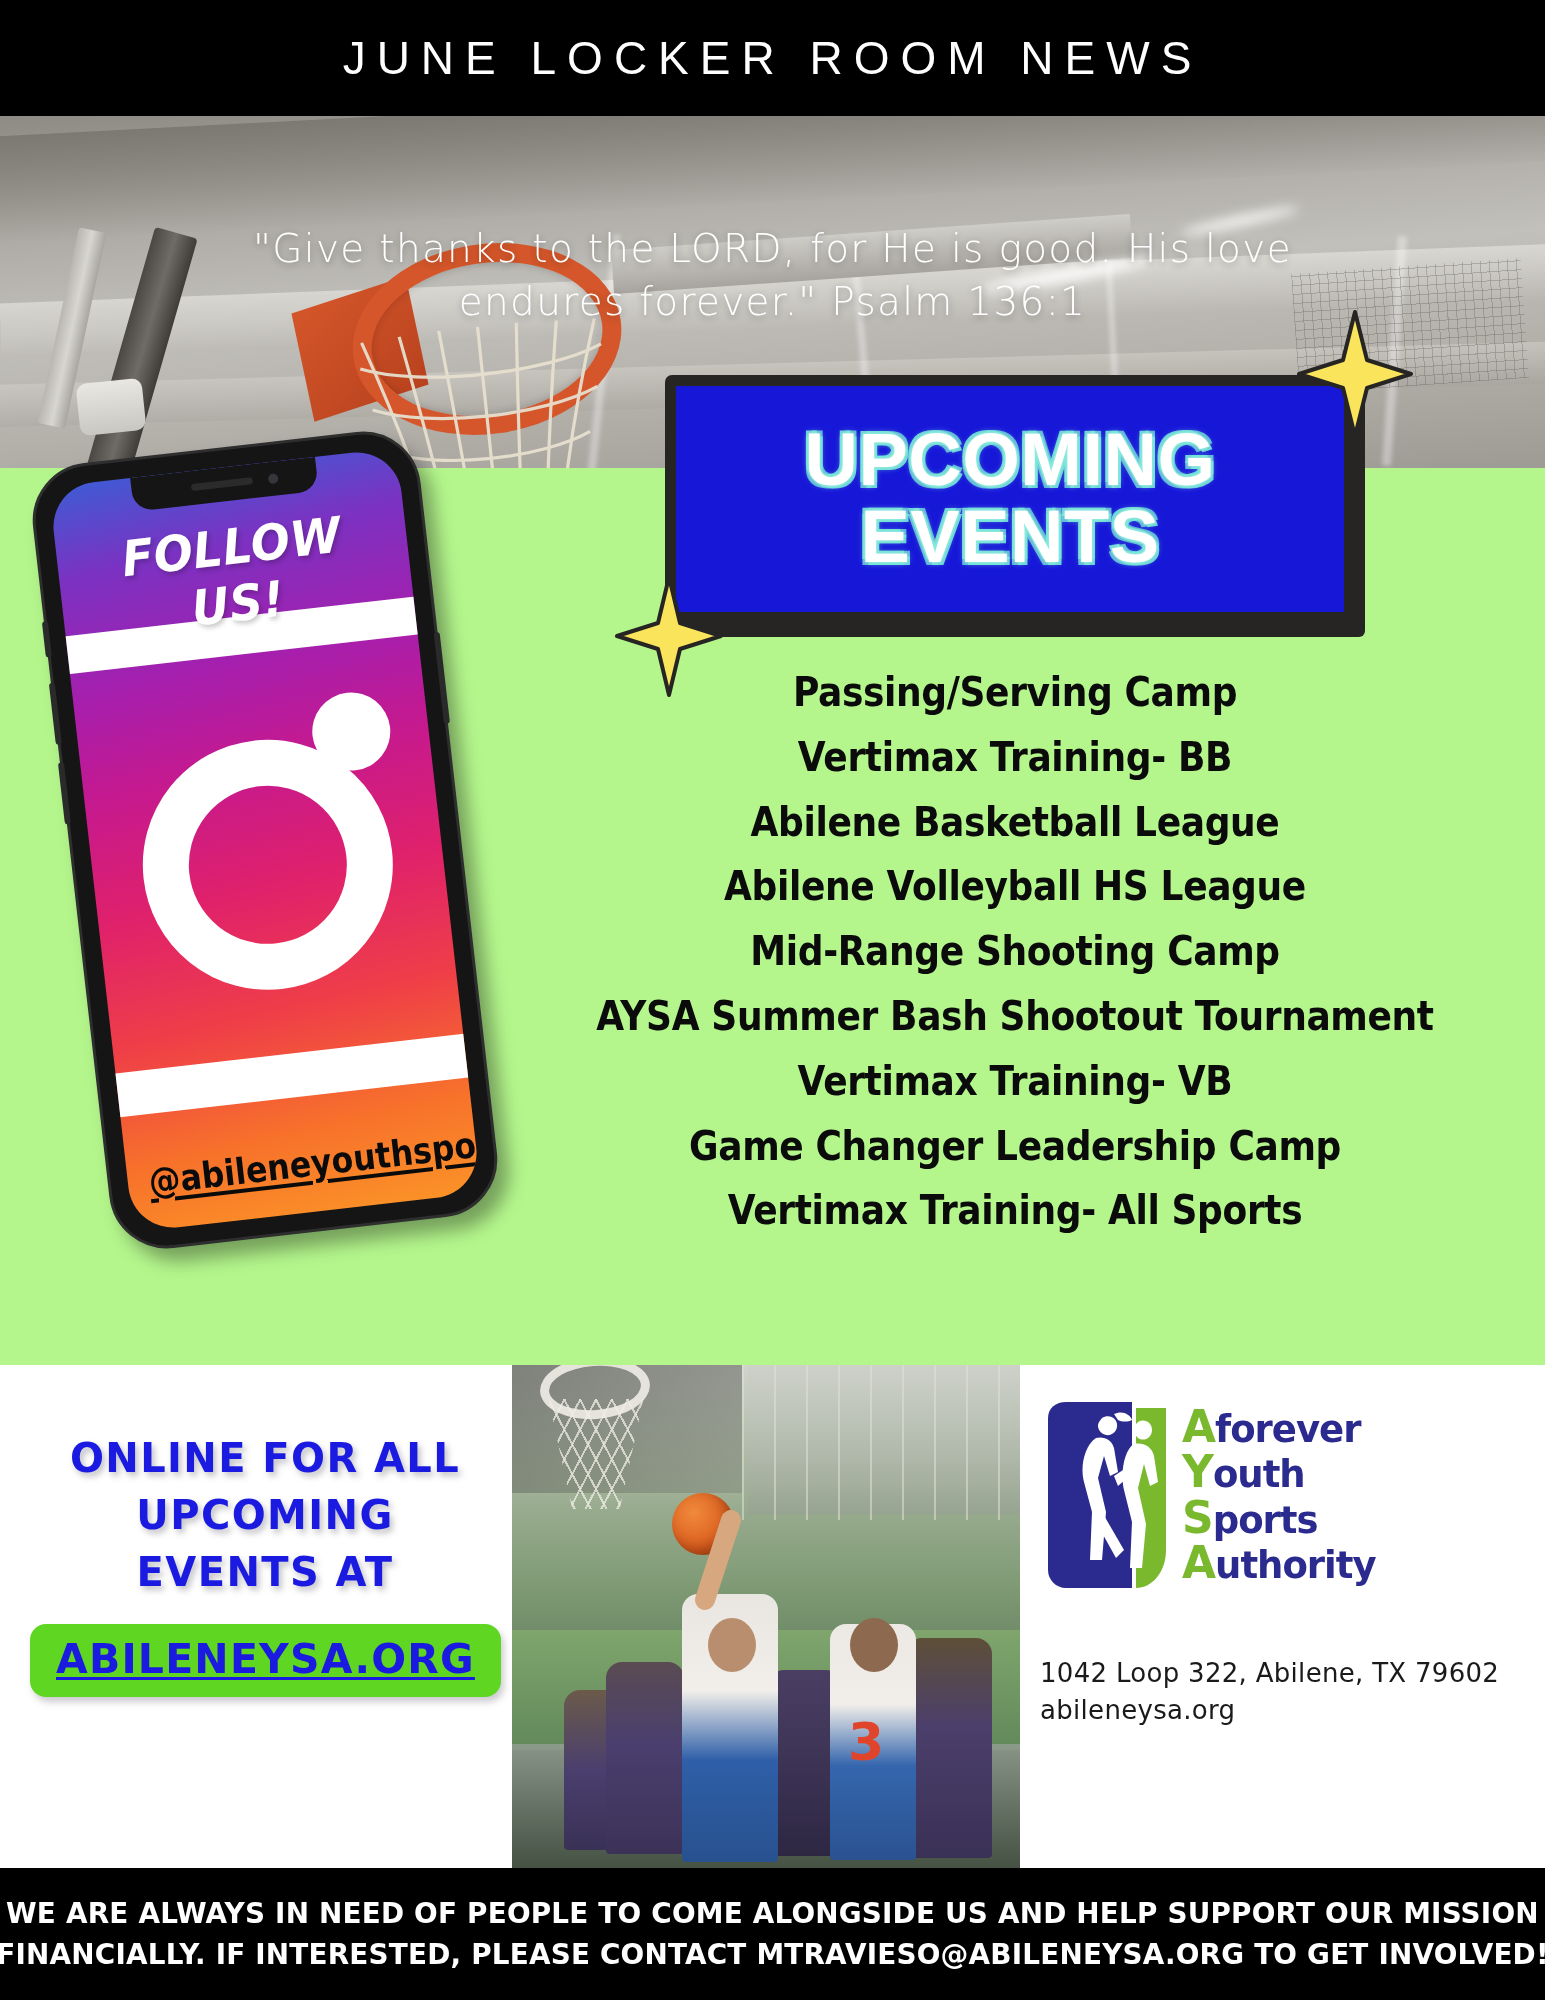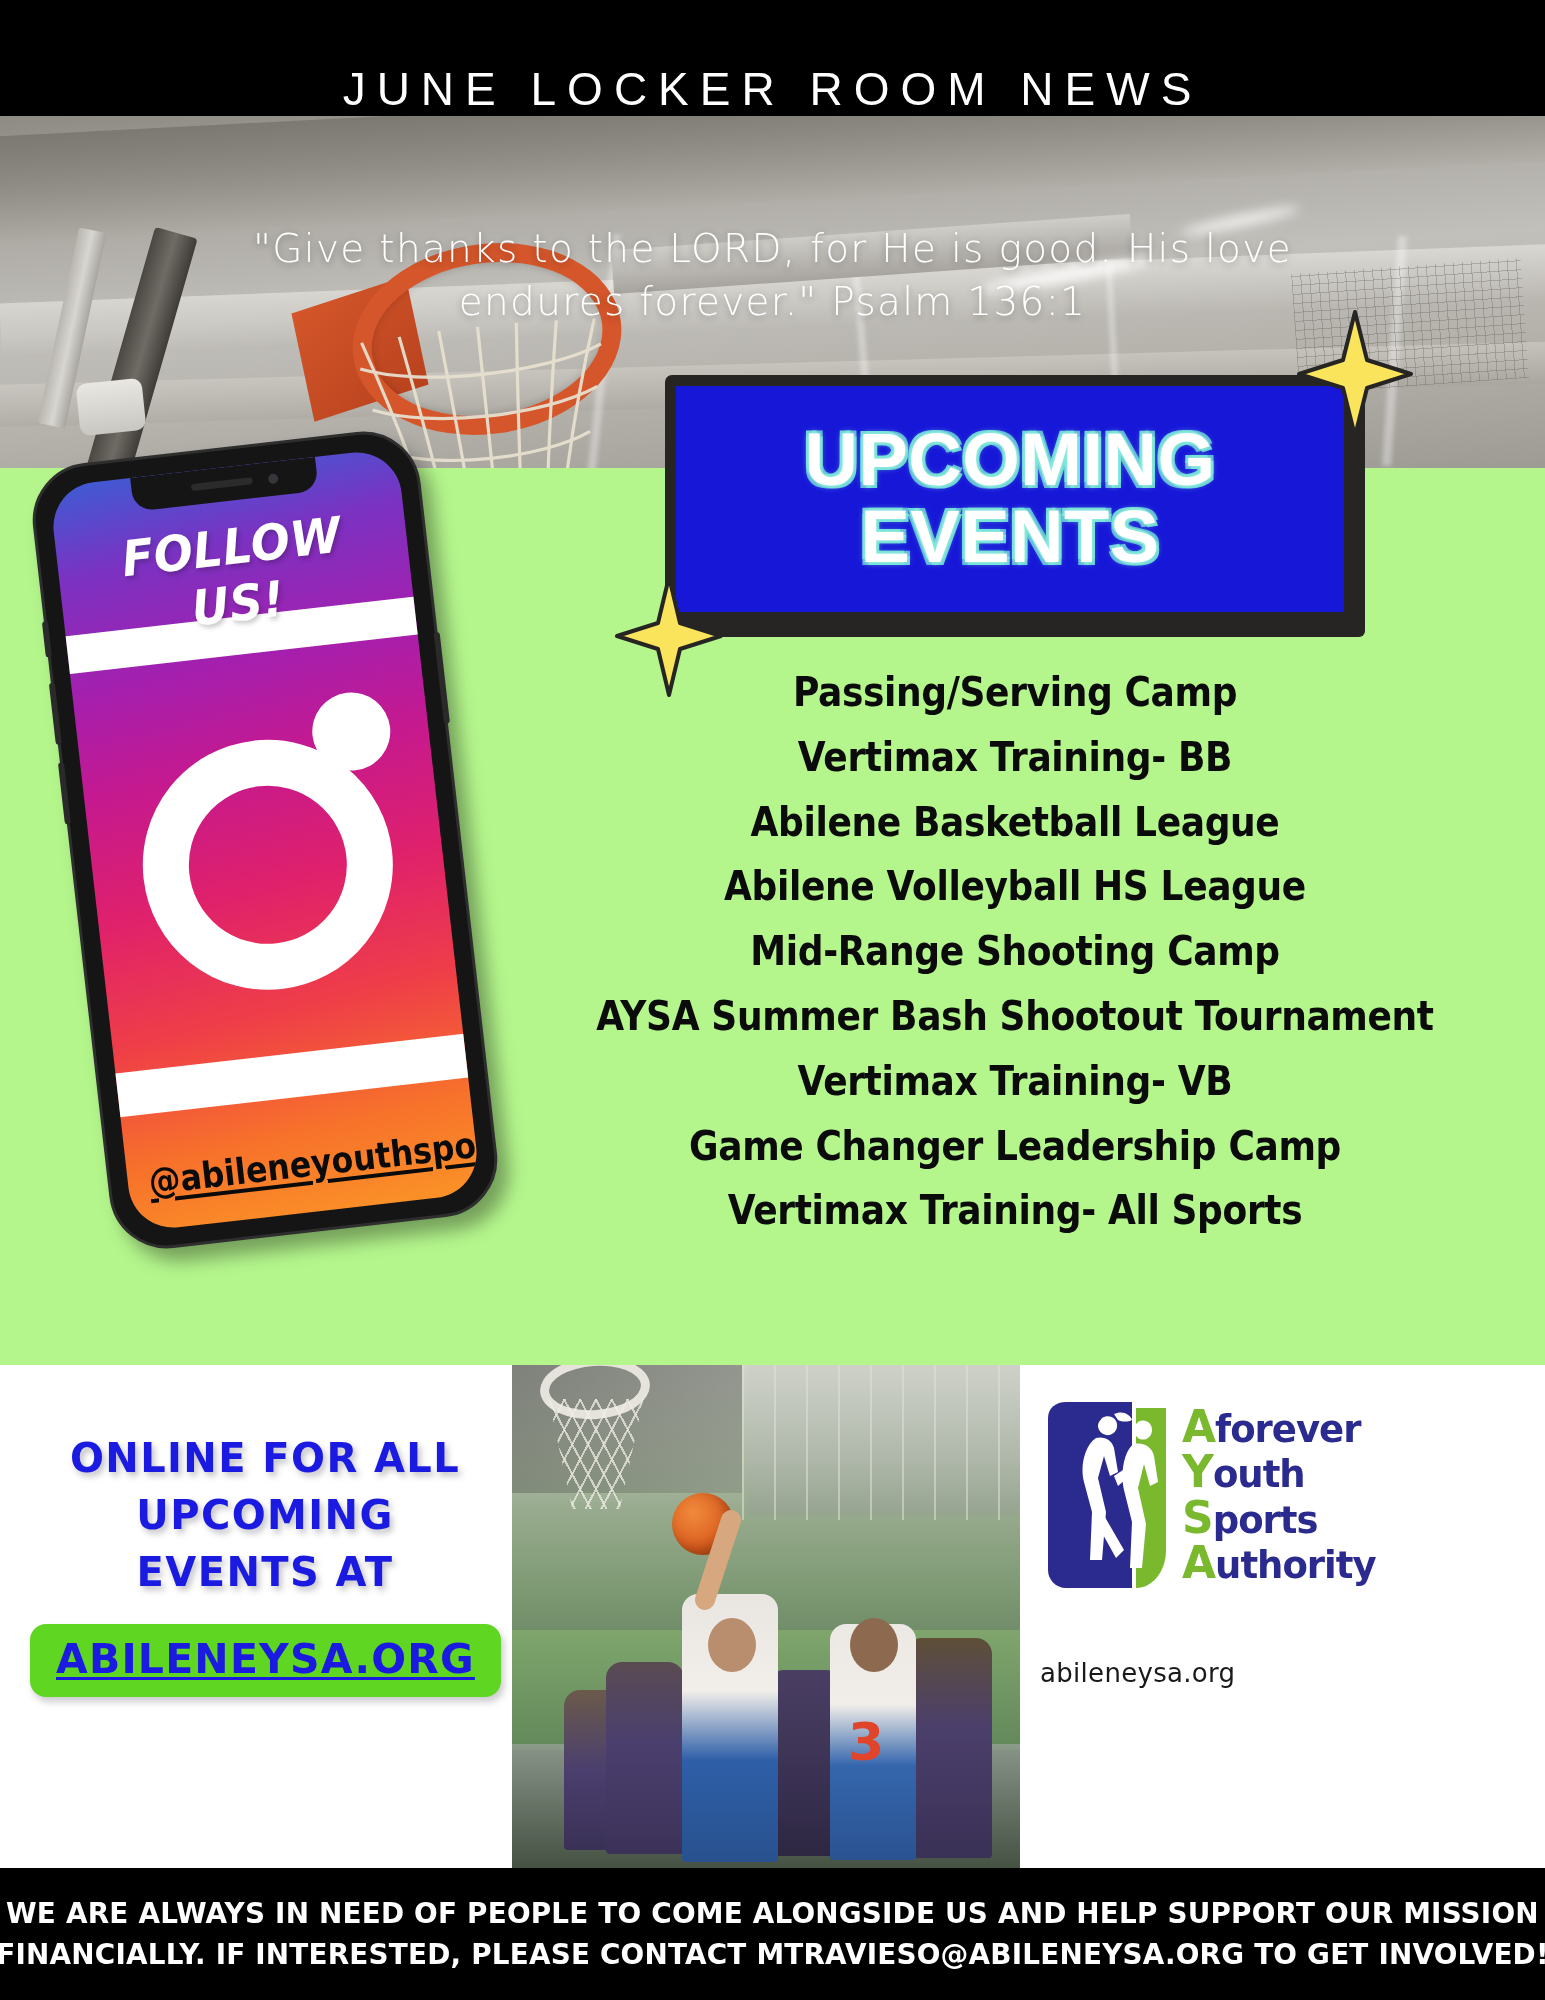--- a/index.html
+++ b/index.html
@@ -7,21 +7,21 @@
   body {
     width:1545px; height:2000px;
     font-family:"Liberation Sans", sans-serif;
     position:relative; overflow:hidden;
   }
 
   
   .top-header {
     position:absolute; left:0; top:0; width:1545px; height:116px;
     background:#000;
-    display:flex; align-items:flex-end; justify-content:center;
+    display:flex; align-items:center; justify-content:center;
   }
   .top-header-title {
     color:#fff; font-size:46px; font-weight:400;
     letter-spacing:11px; white-space:nowrap;
     font-family:"Liberation Sans", sans-serif;
   }
 
   
   .hero {
     position:absolute; left:0; top:116px; width:1545px; height:352px;
@@ -578,19 +578,20 @@
       </div>
       <div class="logo-line">
         <span class="logo-cap">A</span>
         <span>uthority</span>
       </div>
     </div>
   </div>
 </div>
 
 <div class="contact-block">
+  <div class="contact-line">1042 Loop 322, Abilene, TX 79602</div>
   <div class="contact-line">abileneysa.org</div>
 </div>
 
 <div class="footer">
   <div class="footer-line">WE ARE ALWAYS IN NEED OF PEOPLE TO COME ALONGSIDE US AND HELP SUPPORT OUR MISSION</div>
   <div class="footer-line">FINANCIALLY. IF INTERESTED, PLEASE CONTACT MTRAVIESO@ABILENEYSA.ORG TO GET INVOLVED!</div>
 </div>
 
 </body></html>

